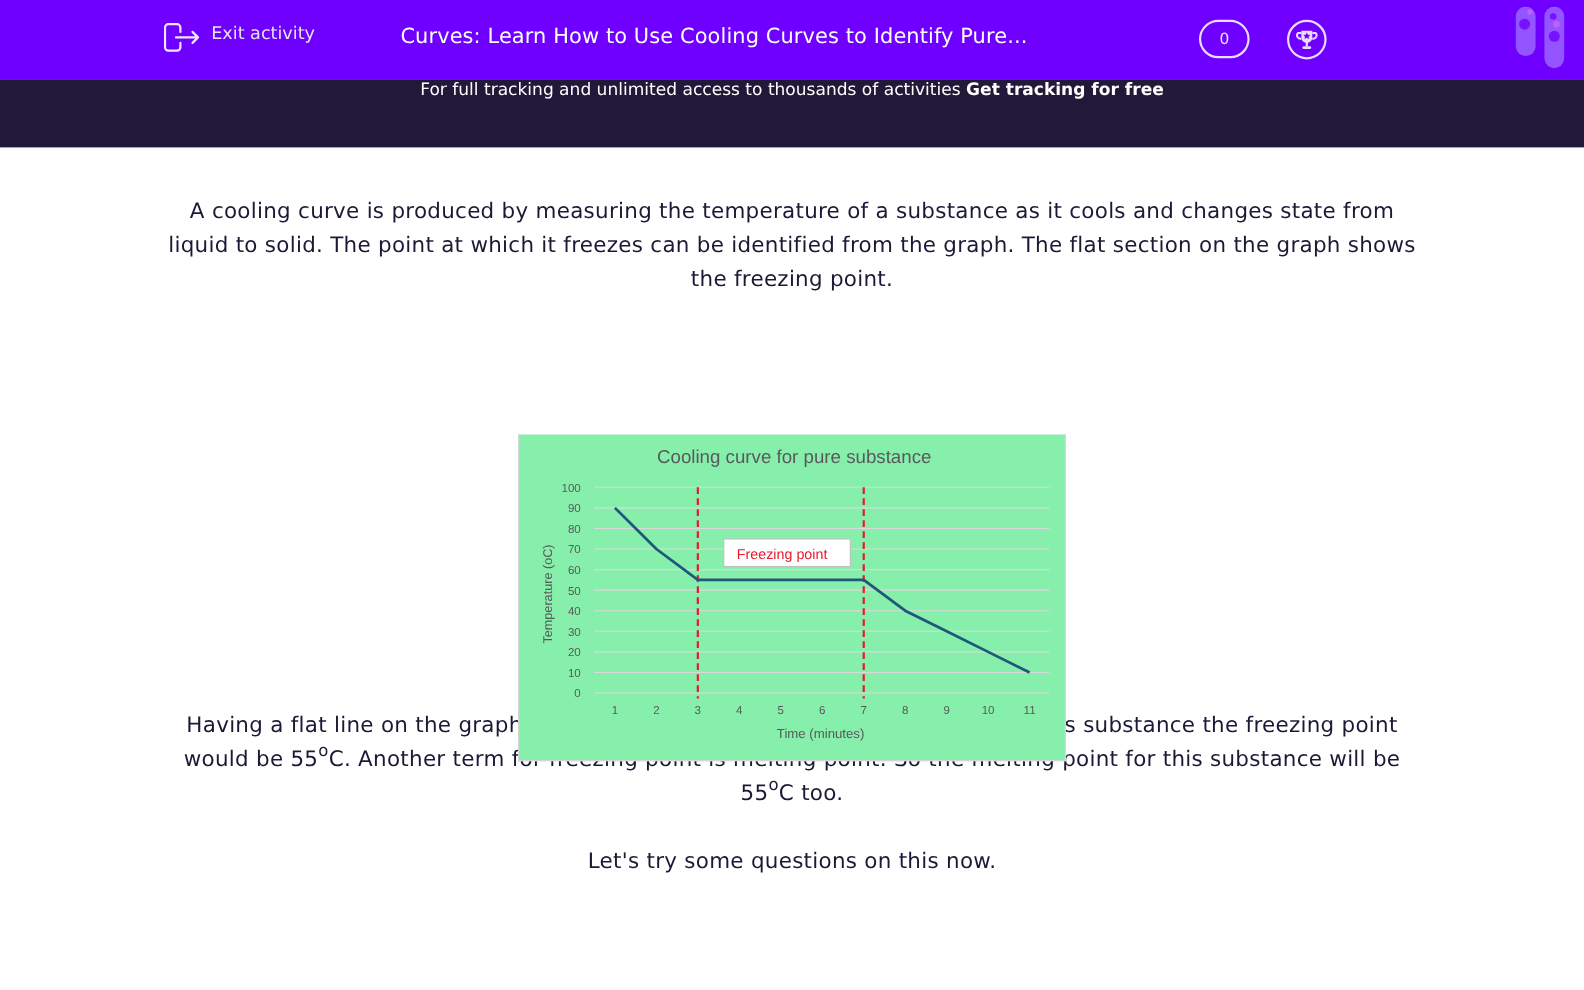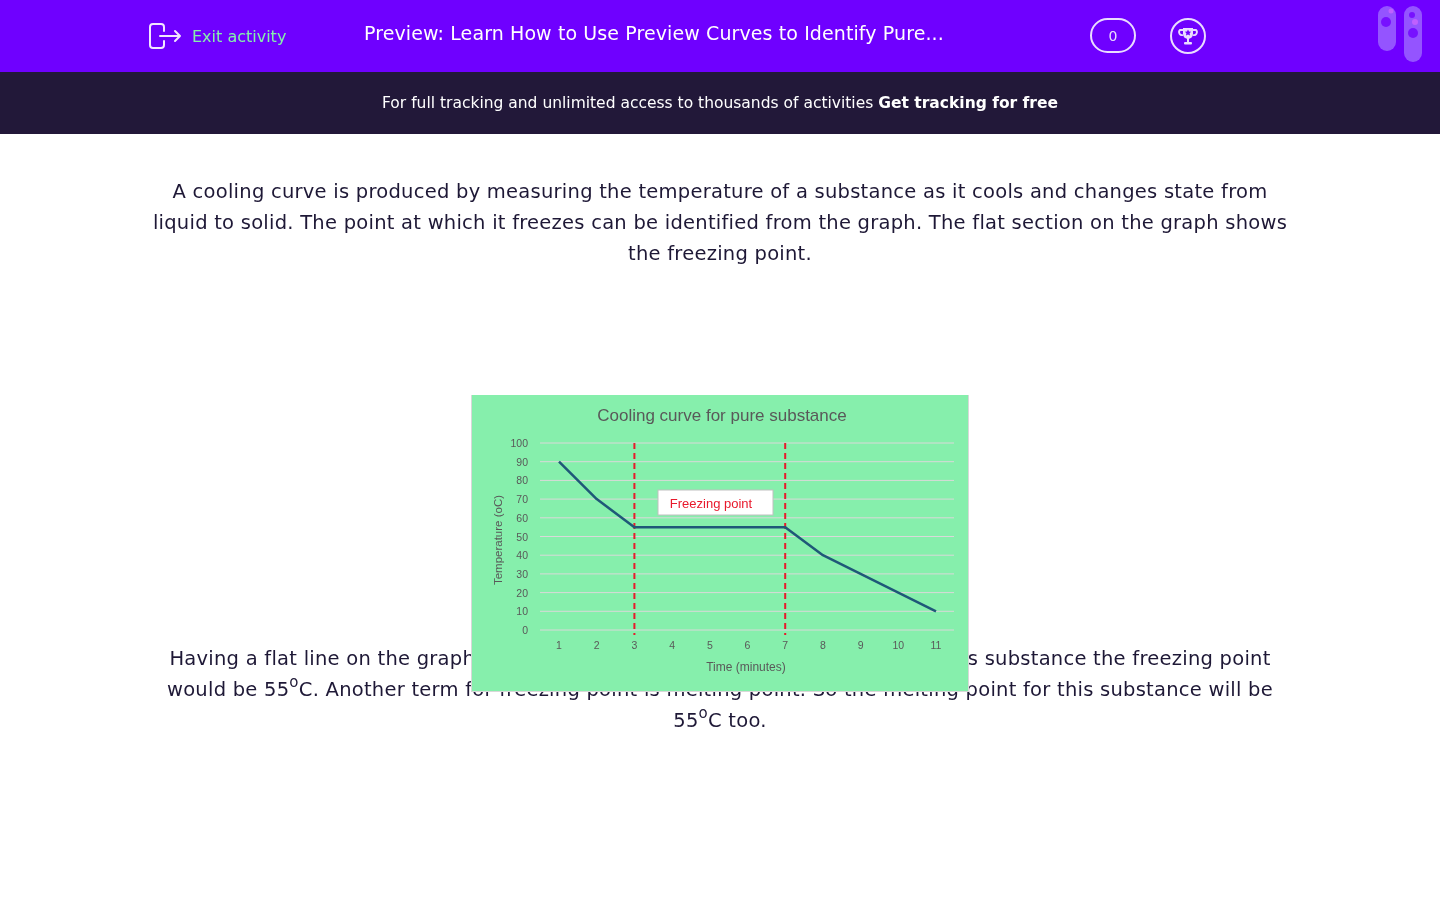--- a/index.html
+++ b/index.html
@@ -1,48 +1,48 @@
 <!DOCTYPE html>
 <html><head>
 <meta charset="utf-8">
 <style>
   * { box-sizing: border-box; margin: 0; padding: 0; }
   html, body { width: 1440px; height: 900px; overflow: hidden; background: #ffffff; }
   body { font-family: "DejaVu Sans", "Liberation Sans", sans-serif; color: #1e1836; }
 
   .topbar { position: absolute; left: 0; top: 0; width: 1440px; height: 72px; background: #6f00ff; }
-  .exit { position: absolute; left: 149px; top: 20px; height: 32px; display: flex; align-items: center; gap: 10px; color: #86efac; font-size: 16px; cursor: pointer; }
+  .exit { position: absolute; left: 149px; top: 20px; height: 32px; display: flex; gap: 10px; color: #e5e5e5; font-size: 16px; cursor: pointer; }
   .exit svg { display: block; }
   .title { position: absolute; left: 364px; top: 22px; color: #ffffff; font-size: 19px; font-weight: 500; white-space: nowrap; letter-spacing: 0.1px; }
   .score { position: absolute; left: 1090px; top: 18px; width: 46px; height: 35px; border: 2px solid #eadcff; border-radius: 18px; color: #eadcff; font-size: 14px; display: flex; align-items: center; justify-content: center; }
   .trophy { position: absolute; left: 1170px; top: 18px; width: 36px; height: 36px; border: 2px solid #eadcff; border-radius: 50%; display: flex; align-items: center; justify-content: center; }
   .tubes { position: absolute; left: 1376px; top: 6px; width: 48px; height: 58px; }
 
-  .banner { position: absolute; left: 0; top: 72px; width: 1440px; height: 62px; background: #221839; color: #ffffff; font-size: 15.5px; display: flex; align-items: center; justify-content: center; gap: 5px; }
+  .banner { position: absolute; left: 0; top: 72px; width: 1440px; height: 62px; background: #221839; color: #ffffff; font-size: 15.5px; display: flex; justify-content: center; gap: 5px; }
   .banner b { font-weight: bold; cursor: pointer; }
 
   .content { position: absolute; left: 150px; top: 176px; width: 1140px; text-align: center; font-size: 19.5px; line-height: 31px; color: #1e1836; letter-spacing: 0.25px; }
   .content p { margin-bottom: 31px; }
   sup { font-size: 15px; line-height: 0; position: relative; top: -2px; }
 
   .chart-box { position: absolute; left: 471px; top: 395px; width: 498px; height: 297px; border: 1px solid #d8d8d8; border-top: none; background: #86efac; }
   .chart-box svg { display: block; }
 </style>
 </head>
 <body>
 
 <div class="topbar">
   <div class="exit">
     <svg width="33" height="28" viewBox="0 0 33 28">
       <path d="M12 2 H4 a3 3 0 0 0 -3 3 V23 a3 3 0 0 0 3 3 H12 a3 3 0 0 0 3 -3 V19 M15 9 V5 a3 3 0 0 0 -3 -3" fill="none" stroke="#f2e6ff" stroke-width="2" stroke-linecap="round"></path>
       <path d="M11 14 H31 M26 9 L31 14 L26 19" fill="none" stroke="#f2e6ff" stroke-width="2" stroke-linecap="round" stroke-linejoin="round"></path>
     </svg>
     <span>Exit activity</span>
   </div>
-  <div class="title">Preview: Learn How to Use Preview Curves to Identify Pure...</div>
+  <div class="title">Curves: Learn How to Use Cooling Curves to Identify Pure...</div>
   <div class="score">0</div>
   <div class="trophy">
     <svg width="22" height="22" viewBox="0 0 22 22">
       <path d="M6 3 H16 V9 a5 5 0 0 1 -10 0 Z" fill="#eadcff"></path>
       <path d="M6 5 H3 a3 3 0 0 0 3 5 M16 5 H19 a3 3 0 0 1 -3 5" fill="none" stroke="#eadcff" stroke-width="1.8"></path>
       <rect x="10" y="13" width="2" height="4" fill="#eadcff"></rect>
       <rect x="7" y="17" width="8" height="2.5" rx="1" fill="#eadcff"></rect>
       <path d="M11 4.5 l1 2 2.1 .3 -1.5 1.5 .4 2.1 -2 -1 -2 1 .4 -2.1 -1.5 -1.5 2.1 -.3z" fill="#6f00ff"></path>
     </svg>
   </div>
@@ -59,20 +59,21 @@
 
 <div class="banner">
   <span>For full tracking and unlimited access to thousands of activities</span>
   <b>Get tracking for free</b>
 </div>
 
 <div class="content">
   <p>A cooling curve is produced by measuring the temperature of a substance as it cools and changes state from liquid to solid. The point at which it freezes can be identified from the graph. The flat section on the graph shows the freezing point.</p>
   <div style="height:343px"></div>
   <p><span>Having a flat line on the graph shows us that the freezing point is exact - for this substance the freezing point would be 55</span><sup>o</sup><span>C. Another term for freezing point is melting point. So the melting point for this substance will be 55</span><sup>o</sup><span>C too.</span></p>
+  <p>Let's try some questions on this now.</p>
 </div>
 
 <div class="chart-box">
   <svg id="chart" width="498" height="297">
     <text x="250" y="26" text-anchor="middle" font-family="Liberation Sans, sans-serif" font-size="17" fill="#595959">Cooling curve for pure substance</text>
     <g id="grid">
         <line x1="68" x2="482" y1="235" y2="235" stroke="#d9d9d9" stroke-width="1"></line>
         <line x1="68" x2="482" y1="216.3" y2="216.3" stroke="#d9d9d9" stroke-width="1"></line>
         <line x1="68" x2="482" y1="197.6" y2="197.6" stroke="#d9d9d9" stroke-width="1"></line>
         <line x1="68" x2="482" y1="178.9" y2="178.9" stroke="#d9d9d9" stroke-width="1"></line>

